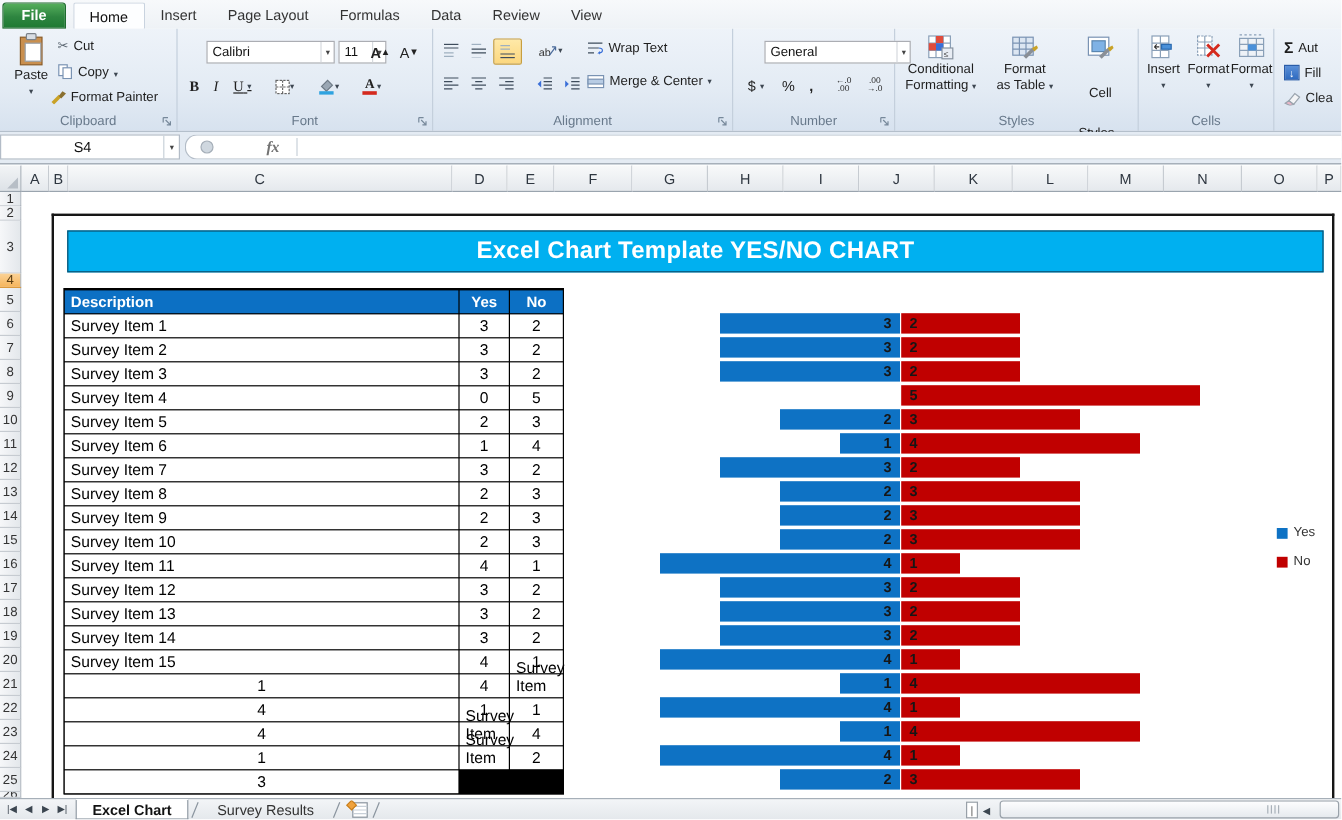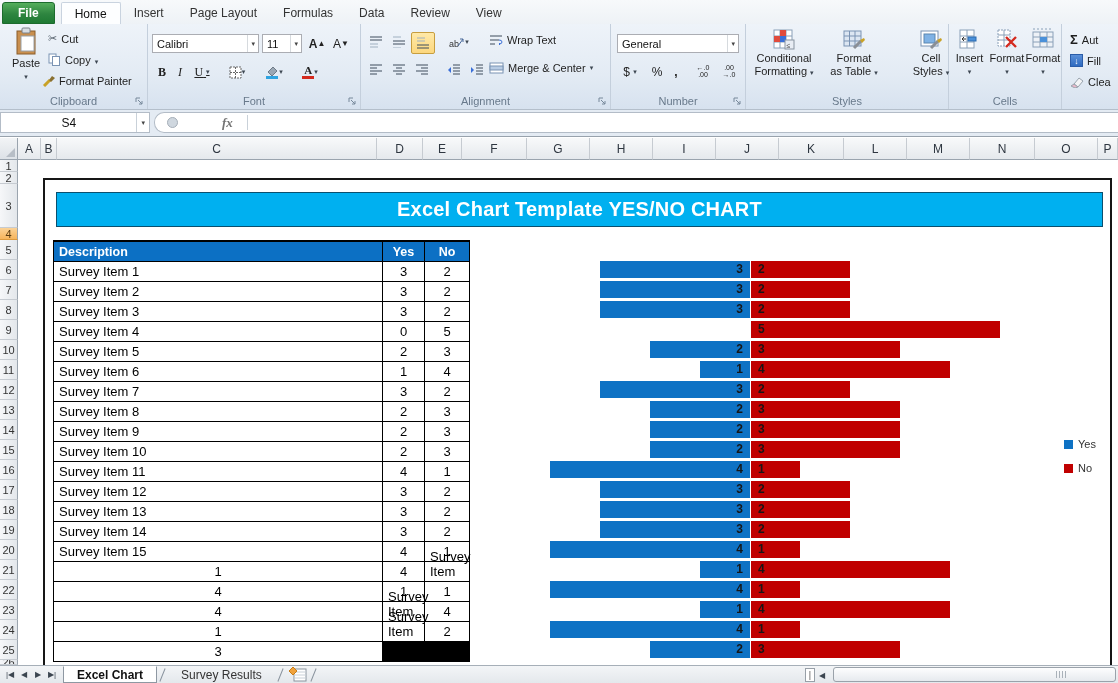--- a/index.html
+++ b/index.html
@@ -16,21 +16,21 @@
 
   
   .ribbon{position:absolute;left:0;top:24px;width:1118px;height:86px;
     background:linear-gradient(#eef3f9,#e3ebf4 60%,#d7e2ef);border-bottom:1px solid #b4bfcb;display:flex;box-sizing:border-box;}
   .grp{position:relative;height:100%;border-right:1px solid #c4cfdc;box-sizing:border-box;flex:none;}
   .grp-label{position:absolute;left:0;right:0;bottom:2px;text-align:center;font-size:11px;color:#68798b;}
   .launcher{position:absolute;right:3px;bottom:3px;width:9px;height:9px;}
   .bigbtn{position:absolute;display:flex;flex-direction:column;align-items:center;font-size:11px;color:#1e1e1e;text-align:center;line-height:13px;}
   .sbtn{position:absolute;display:flex;align-items:center;gap:4px;font-size:11px;color:#1e1e1e;white-space:nowrap;}
   .arw{font-size:7px;color:#3d4752;}
-  .cbo{position:absolute;background:#fff;border:1px solid #abadb3;display:flex;align-items:center;font-size:11px;color:#111;box-sizing:border-box;padding-left:4px;}
+  .cbo{position:absolute;background:#fff;border:1px solid #abadb3;display:flex;align-items:center;font-size:11px;color:#111;box-sizing:border-box;padding-left:4px;margin-left:20px;}
   .cbo .cboarw{margin-left:auto;align-self:stretch;display:flex;align-items:center;padding:0 3px;border-left:1px solid #d6dade;font-size:7px;color:#444;}
   .tbtn{position:absolute;display:flex;align-items:center;justify-content:center;font-size:12px;color:#222;}
   .sel{background:linear-gradient(#ffe9a8,#fcd77e);border:1px solid #c79e3f;border-radius:2px;}
   .minitxt{font-size:7px;line-height:7px;text-align:center;color:#222;}
 
   
   .fbar{position:absolute;left:0;top:110px;width:1118px;height:27px;background:#e4ebf3;border-bottom:1px solid #98a2ac;box-sizing:border-box;}
   .namebox{position:absolute;left:0;top:2px;width:150px;height:21px;background:#fff;border:1px solid #b3bcc7;box-sizing:border-box;
     display:flex;align-items:center;font-size:12px;color:#111;}
   .namebox .nb-text{flex:1;text-align:center;}
@@ -332,21 +332,21 @@
           <svg width="24" height="24" viewBox="0 0 24 24">
               <rect x="2" y="3" width="17" height="15" fill="#dce6f2" stroke="#7a93b3"></rect>
               <path d="M2 8 H19 M2 13 H19 M7.5 3 V18 M13 3 V18" stroke="#7a93b3"></path>
               <path d="M12 20 L19 13" stroke="#8a8f96" stroke-width="3"></path>
               <path d="M18 12 l4 -2 l1 2 l-3 3 z" fill="#c9a227"></path>
             </svg>
         </span>
         <span>Format</span>
         <span><span>as Table</span> <span class="arw">▾</span></span>
       </div>
-      <div class="bigbtn" style="left:155px;top:4px;width:60px;">
+      <div class="bigbtn" style="left:141px;top:4px;width:60px;gap:20px;">
         <span>
           <svg width="24" height="24" viewBox="0 0 24 24">
               <rect x="2" y="3" width="17" height="15" fill="#fff" stroke="#7a93b3"></rect>
               <rect x="5" y="6" width="11" height="9" fill="#7fb2e5" stroke="#5a86b0"></rect>
               <path d="M12 20 L19 13" stroke="#8a8f96" stroke-width="3"></path>
               <path d="M18 12 l4 -2 l1 2 l-3 3 z" fill="#c9a227"></path>
             </svg>
         </span>
         <span>Cell</span>
         <span><span>Styles</span> <span class="arw">▾</span></span>

